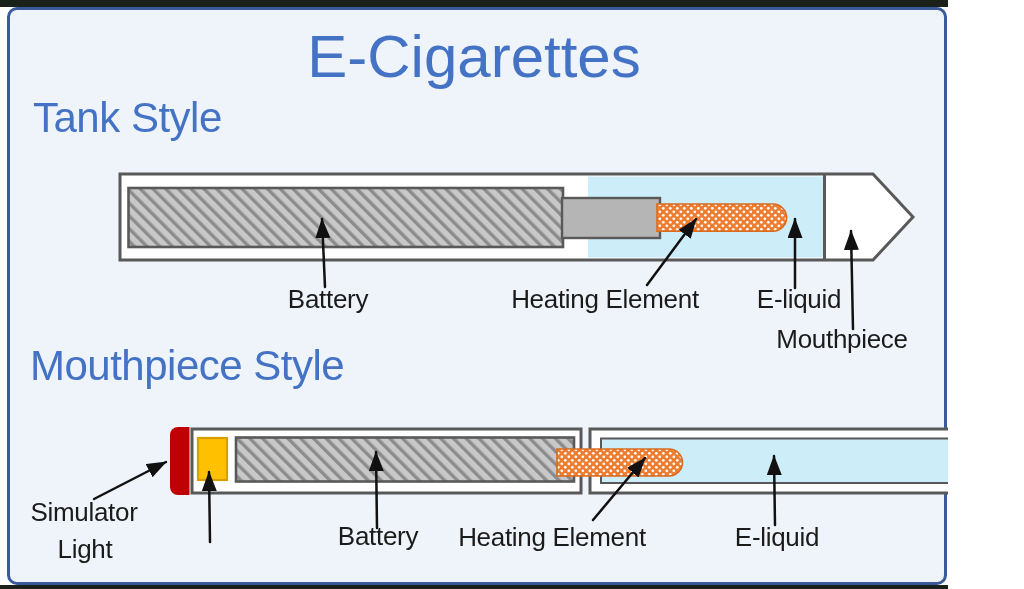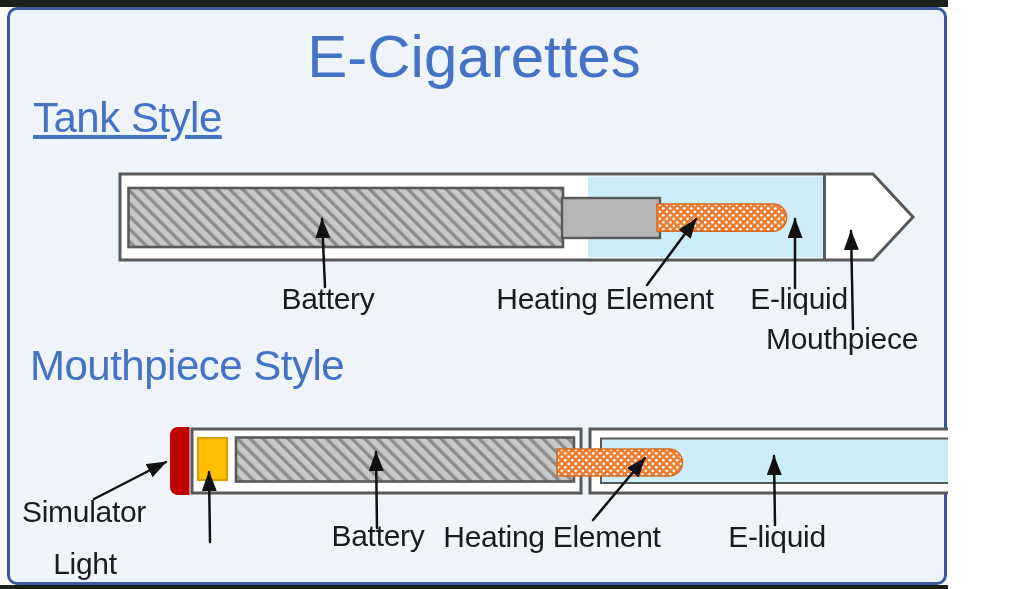--- a/index.html
+++ b/index.html
@@ -23,25 +23,25 @@
   }
   #title{
     position:absolute;left:0;right:0;top:24px;margin:0;
     text-align:center;font-size:60px;font-weight:400;line-height:1.1;
     color:var(--accent-blue,#4472C4);
   }
   .section-heading{
     position:absolute;margin:0;font-size:42px;font-weight:400;line-height:1;
     color:var(--accent-blue,#4472C4);letter-spacing:-0.5px;
   }
-  #tank-heading{left:33px;top:97px;text-decoration:underline;}
+  #tank-heading{left:33px;top:97px;}
   #cartridge-heading{left:30px;top:345px;}
   .lbl{
     position:absolute;transform:translateX(-50%);
-    font-size:30px;line-height:30px;color:var(--label-text,#1B1B1B);
+    font-size:26px;line-height:30px;color:var(--label-text,#1B1B1B);
     white-space:nowrap;letter-spacing:-0.3px;
   }
   #diagram-canvas{position:absolute;left:0;top:0;}
 </style>
 </head>
 <body>
 
 <div id="stage">
 
   <div id="top-strip" class="edge-strip"></div>
@@ -99,18 +99,18 @@
       <line x1="775" y1="525" x2="774" y2="456" marker-end="url(#ah)"></line>
     </g>
   </svg>
 
   <span class="lbl" style="left:328px;top:284px;">Battery</span>
   <span class="lbl" style="left:605px;top:284px;">Heating Element</span>
   <span class="lbl" style="left:799px;top:284px;">E-liquid</span>
   <span class="lbl" style="left:842px;top:324px;">Mouthpiece</span>
 
   <span class="lbl" style="left:84px;top:497px;">Simulator</span>
-  <span class="lbl" style="left:85px;top:534px;margin-top:15px;">Light</span>
+  <span class="lbl" style="left:85px;top:534px;">Light</span>
   <span class="lbl" style="left:378px;top:521px;">Battery</span>
   <span class="lbl" style="left:552px;top:522px;">Heating Element</span>
   <span class="lbl" style="left:777px;top:522px;">E-liquid</span>
 
 </div>
 
 </body></html>

